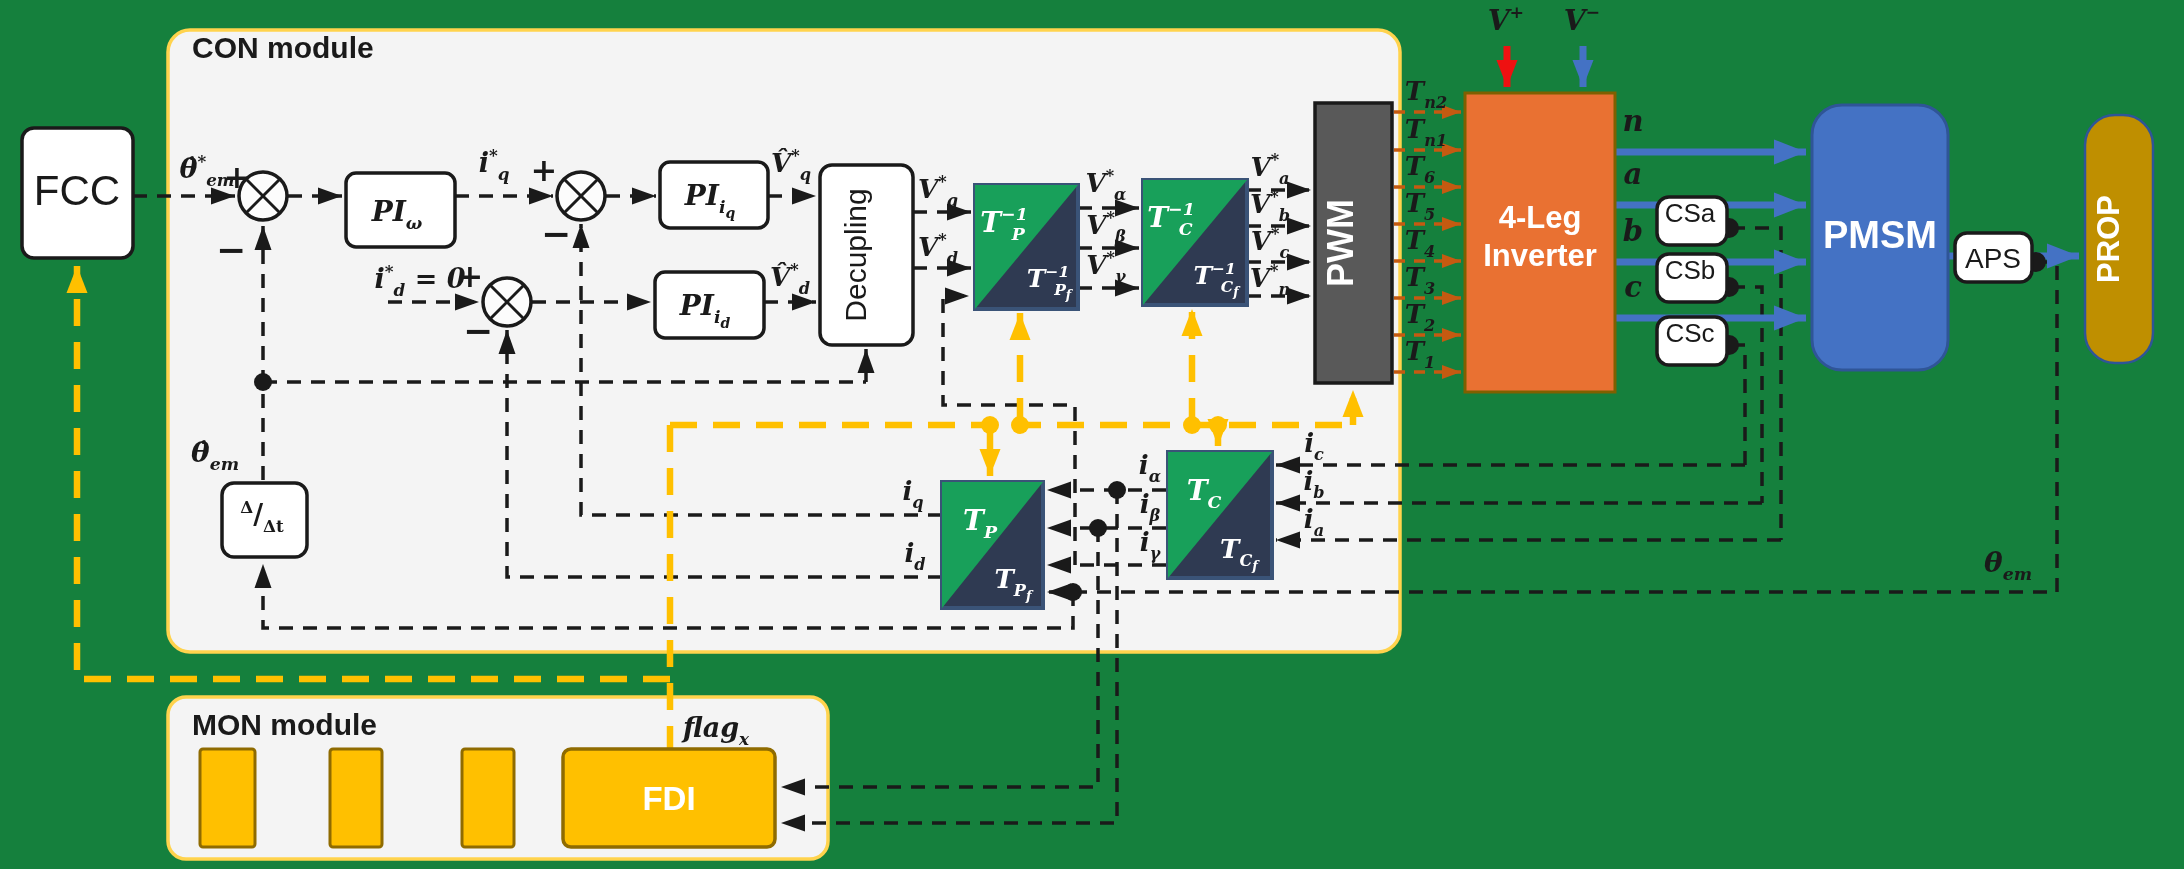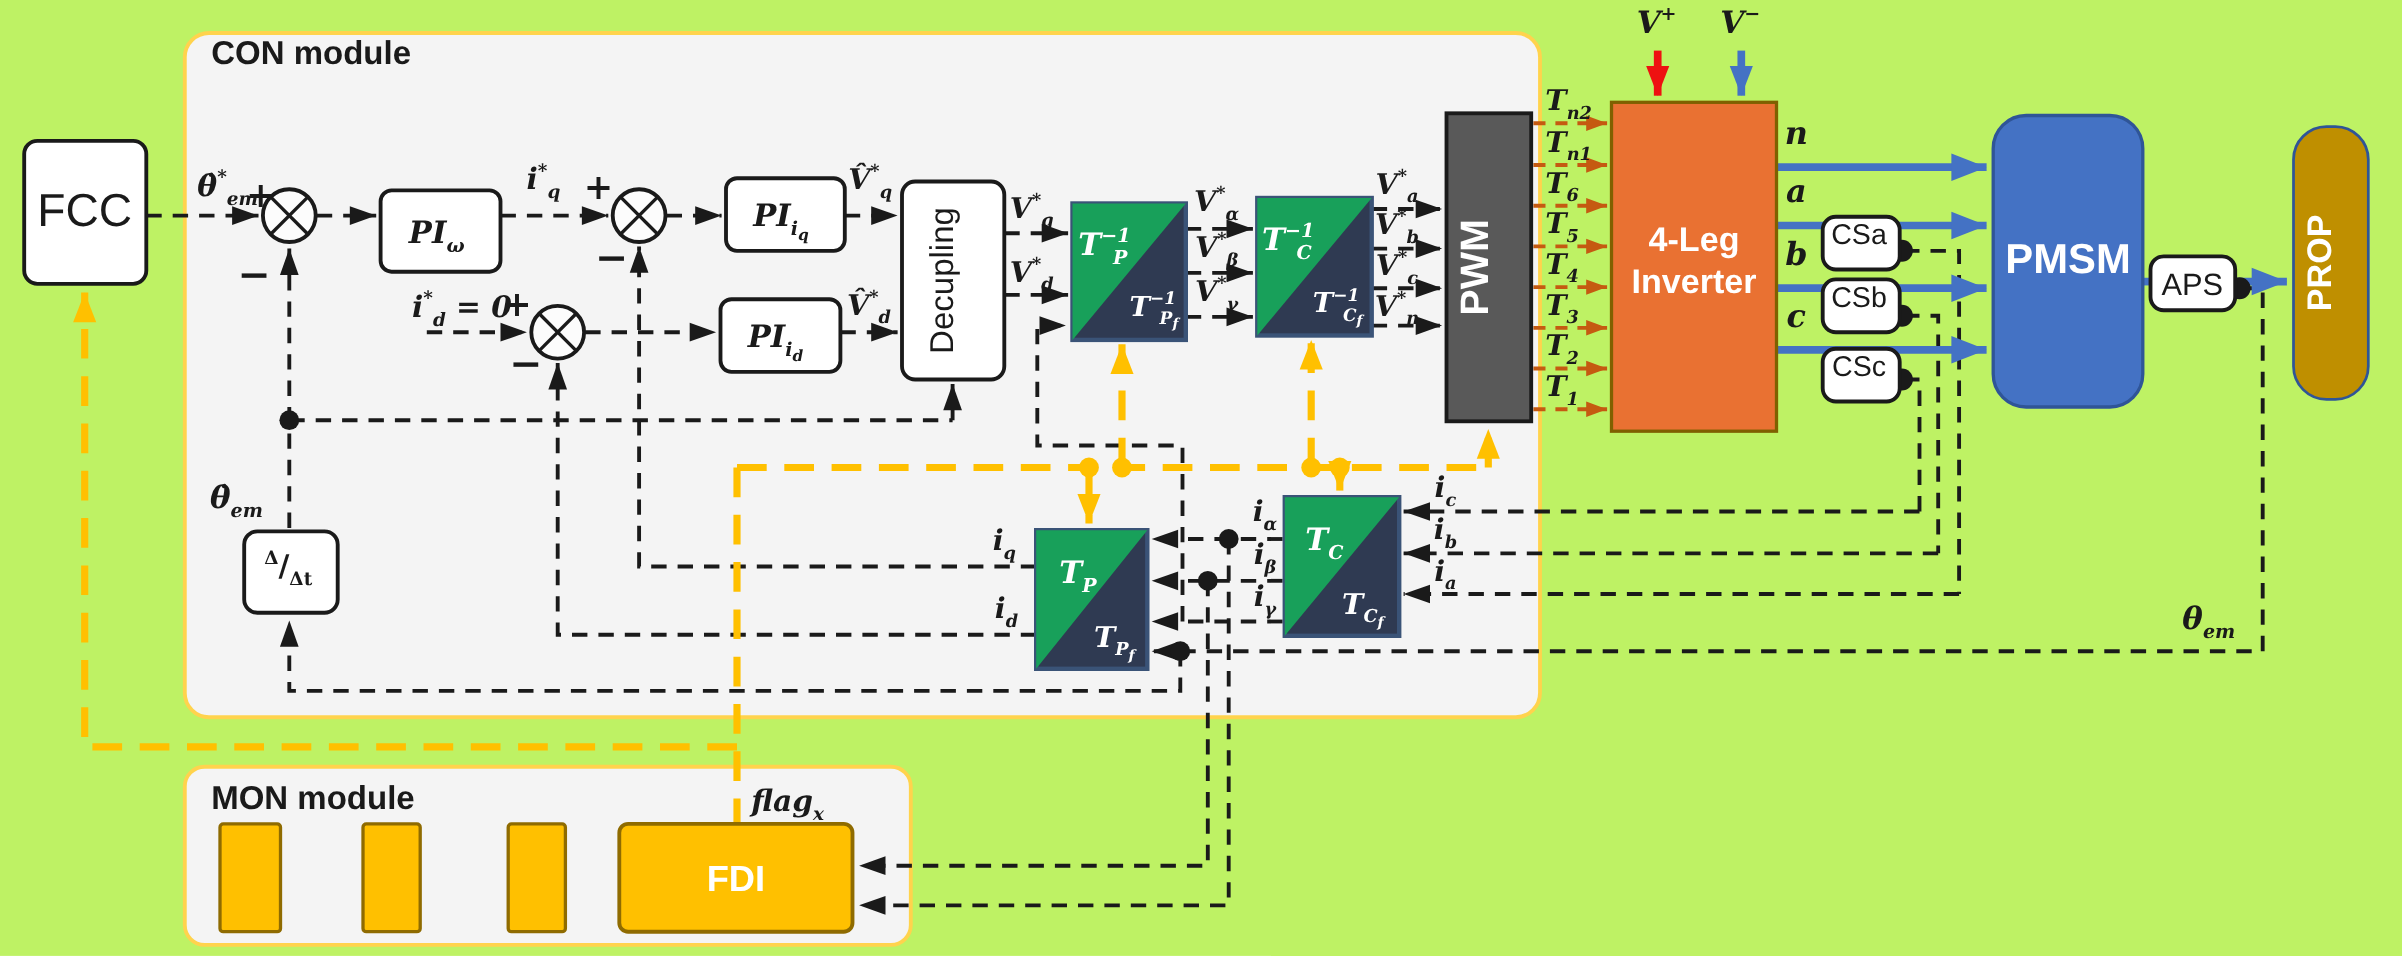--- a/index.html
+++ b/index.html
@@ -1,16 +1,16 @@
 <!DOCTYPE html>
 <html><head>
 <meta charset="utf-8">
 <style>
   html,body{margin:0;padding:0;background:#ffffff;}
-  #stage{width:2184px;height:869px;position:relative;background:#bef264;overflow:hidden;}
+  #stage{width:2184px;height:869px;position:relative;background:#15803d;overflow:hidden;}
   svg{display:block;}
   text{user-select:none;}
 </style>
 </head>
 <body>
 
 <div id="stage">
   <svg id="canvas" width="2184" height="869" viewBox="0 0 2184 869" xmlns="http://www.w3.org/2000/svg">
     <g>
         <rect x="168" y="30" width="1232" height="622" rx="22" fill="#F4F4F4" stroke="#FFD34D" stroke-width="3.5"></rect>

